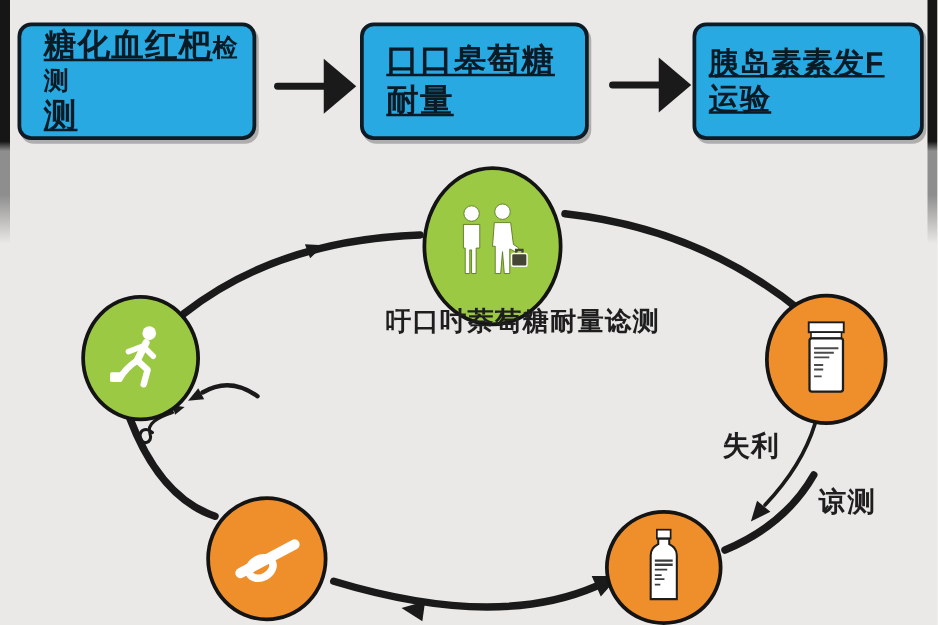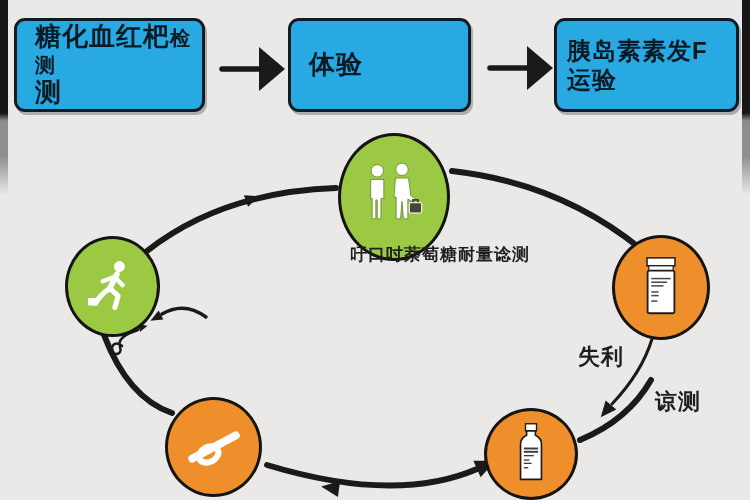--- a/index.html
+++ b/index.html
@@ -13,41 +13,41 @@
   .edge.left{left:0;background:linear-gradient(#161616 0%,#161616 58%,#8e8e8e 62%,#8e8e8e 80%,rgba(142,142,142,0) 100%);}
   .edge.right{right:0;background:linear-gradient(#161616 0%,#161616 58%,#8e8e8e 62%,#8e8e8e 80%,rgba(142,142,142,0) 100%);}
 
   .flow-box{
     position:absolute;top:18px;height:94px;box-sizing:border-box;
     background:#29a9e2;border:3px solid #0e1b24;border-radius:11px;
     box-shadow:2px 3px 0 rgba(20,20,20,.28);
     color:#0b1b26;display:flex;flex-direction:column;justify-content:center;
     padding:4px 8px 4px 18px;line-height:1.22;
   }
-  .flow-box .t-big{font-size:26px;font-weight:bold;letter-spacing:1px;}
+  .flow-box .t-big{font-size:26px;font-weight:bold;letter-spacing:1px;text-decoration:underline;}
   .flow-box .t-small{font-size:20px;font-weight:600;letter-spacing:1px;}
   .box-1{left:14px;width:191px;}
   .box-2{left:288px;width:183px;}
   .box-3{left:554px;width:185px;padding-left:10px;}
   .box-3 .t-big{font-size:24px;}
 
   .node{
     position:absolute;border-radius:50%;border:3px solid #141414;
     box-sizing:border-box;display:flex;align-items:center;justify-content:center;
   }
   .node.green{background:#9cc944;}
   .node.orange{background:#ef8f2c;}
   .node-top{left:338px;top:133px;width:112px;height:128px;}
   .node-left{left:65px;top:236px;width:95px;height:101px;}
   .node-right{left:612px;top:235px;width:98px;height:105px;}
   .node-bl{left:165px;top:397px;width:97px;height:100px;}
   .node-br{left:484px;top:408px;width:94px;height:92px;}
 
   .lbl{position:absolute;font-weight:600;color:#1e1e1e;white-space:nowrap;}
-  .lbl-center{left:270px;top:243px;width:260px;text-align:right;font-size:17px;letter-spacing:1px;}
+  .lbl-center{left:288px;top:243px;width:260px;text-align:center;font-size:21px;letter-spacing:1px;}
   .lbl-lifestyle{left:153px;top:328px;font-size:22px;letter-spacing:2px;}
   .lbl-fail{left:578px;top:342px;font-size:22px;letter-spacing:1px;}
   .lbl-test{left:655px;top:342px;font-size:22px;letter-spacing:1px;margin-top:45px;}
 
   svg.overlay{position:absolute;left:0;top:0;pointer-events:none;}
   svg.overlay path,svg.overlay line{stroke:#1a1a1a;fill:none;stroke-linecap:round;}
   svg.overlay polygon{fill:#1a1a1a;stroke:none;}
 </style>
 </head>
 <body>
@@ -55,21 +55,21 @@
 <div class="stage">
 
   <div class="edge left"></div>
   <div class="edge right"></div>
 
   <div class="flow-box box-1">
     <div><span class="t-big">糖化血红杷</span><span class="t-small">检测</span></div>
     <div class="t-big">测</div>
   </div>
   <div class="flow-box box-2">
-    <div class="t-big">体验</div>
+    <div class="t-big">口口皋萄糖耐量</div>
   </div>
   <div class="flow-box box-3">
     <div class="t-big">胰岛素素发F运验</div>
   </div>
 
   <svg class="overlay" width="750" height="500" viewBox="0 0 750 500">
     <g>
       <line x1="222" y1="69" x2="259" y2="69" stroke-width="5.5"></line>
       <polygon points="259,47 259,91 285,69"></polygon>
     </g>

